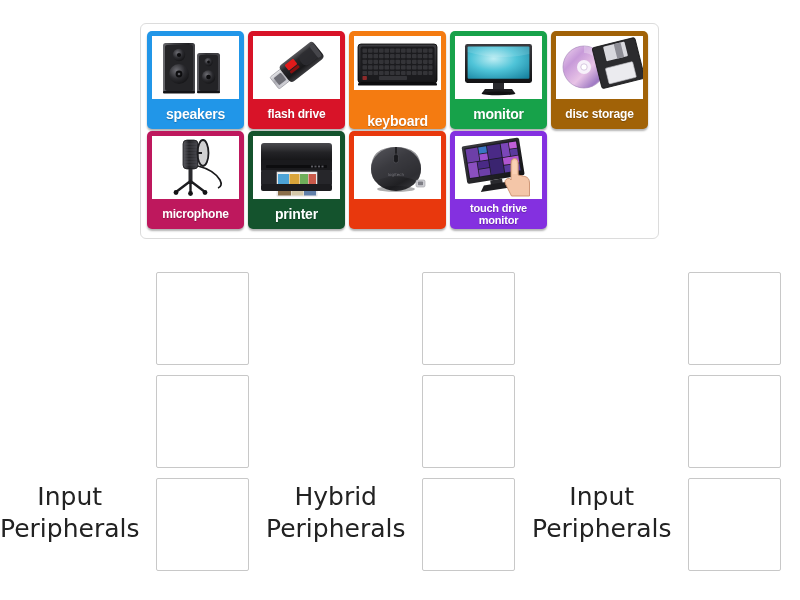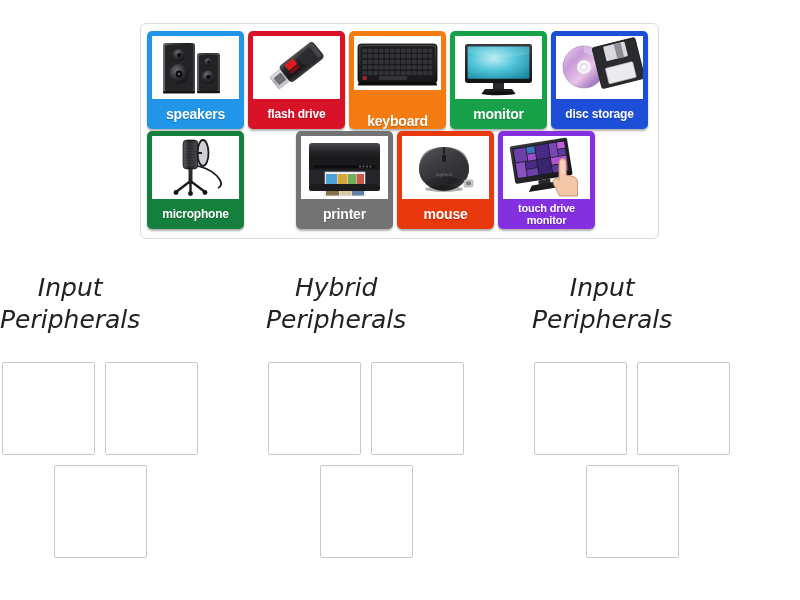--- a/index.html
+++ b/index.html
@@ -82,23 +82,21 @@
   #columns {
     position: absolute;
     left: 0;
     top: 272px;
     width: 800px;
     display: flex;
   }
   .column {
     width: 266px;
     display: flex;
-    flex-direction: column;
-    align-items: flex-start;
-    font-style: italic;
+    align-items: flex-end;
   }
   .column-title {
     font-size: 25px;
     color: #222222;
     text-align: center;
     line-height: 1.28;
     font-weight: normal;
     white-space: pre-line;
     margin: 0 0 26px 0;
     font-family: "DejaVu Sans", sans-serif;
@@ -250,21 +248,21 @@
       <rect x="10" y="8" width="67" height="39" rx="2.4" fill="url(#bez)"></rect>
       <rect x="12.6" y="10.4" width="61.8" height="32.4" rx="1" fill="url(#scr)"></rect>
       <path d="M12.6 10.4 L74.4 10.4 L74.4 18 Q43 25 12.6 16 Z" fill="#ffffff" opacity="0.13"></path>
       <rect x="38" y="47" width="11" height="7" fill="#2a2a2e"></rect>
       <path d="M27 57 L60 57 L57 53 L30 53 Z" fill="#1d1d20"></path>
       <ellipse cx="43.5" cy="57.4" rx="17" ry="1.8" fill="#101012"></ellipse>
     </svg>
           </div>
           <div class="tile-label" style="white-space: pre-line;">monitor</div>
         </div>
-        <div class="tile" style="background: #1d4ed8;">
+        <div class="tile" style="background: #a16207;">
           <div class="tile-img">
     <svg width="87" height="63" viewBox="0 0 87 63">
       <defs>
         <linearGradient id="cdg" x1="0" y1="0" x2="1" y2="1">
           <stop offset="0" stop-color="#f2d9ef"></stop>
                   <stop offset="0.3" stop-color="#c79ad9"></stop>
           <stop offset="0.58" stop-color="#e8c3e6"></stop>
                   <stop offset="0.82" stop-color="#9f7ac4"></stop>
           <stop offset="1" stop-color="#d8b7e6"></stop>
         </linearGradient>
@@ -282,21 +280,21 @@
         <rect x="22" y="1.5" width="7" height="15" rx="0.8" fill="#8e8e96"></rect>
         <rect x="8" y="23" width="28" height="16" rx="1" fill="#ebebef"></rect>
         <rect x="8" y="23" width="28" height="16" rx="1" fill="none" stroke="#c2c2c8" stroke-width="0.6"></rect>
       </g>
     </svg>
           </div>
           <div class="tile-label mid" style="white-space: pre-line;">disc storage</div>
         </div>
       </div>
     <div class="tile-row" id="tile-row-2">
-        <div class="tile" style="background: #15803d;">
+        <div class="tile" style="background: #be185d;">
           <div class="tile-img">
     <svg width="87" height="63" viewBox="0 0 87 63">
       <defs>
         <linearGradient id="micb" x1="0" y1="0" x2="1" y2="0">
           <stop offset="0" stop-color="#5d5d63"></stop>
                   <stop offset="0.4" stop-color="#232326"></stop>
           <stop offset="1" stop-color="#46464c"></stop>
         </linearGradient>
       </defs>
       <rect x="31" y="4" width="15" height="29" rx="4" fill="url(#micb)" stroke="#0d0d0f" stroke-width="0.7"></rect>
@@ -316,21 +314,21 @@
       <rect x="36.5" y="33" width="4" height="12" fill="#2a2a2e"></rect>
       <path d="M38.5 45 L24 56 M38.5 45 L53 56 M38.5 45 L38.5 57" stroke="#1d1d20" stroke-width="2.4" fill="none" stroke-linecap="round"></path>
       <circle cx="24" cy="56.5" r="2.4" fill="#141416"></circle>
       <circle cx="53" cy="56.5" r="2.4" fill="#141416"></circle>
       <circle cx="38.5" cy="57.5" r="2.4" fill="#141416"></circle>
       <path d="M46 30 Q62 34 68 44 Q71 50 66 52" stroke="#18181a" stroke-width="1.7" fill="none"></path>
     </svg>
           </div>
           <div class="tile-label mid" style="white-space: pre-line;">microphone</div>
         </div>
-        <div class="tile" style="background: #737373; margin-left: 48px;">
+        <div class="tile" style="background: #14532d;">
           <div class="tile-img">
     <svg width="87" height="63" viewBox="0 0 87 63">
       <defs>
         <linearGradient id="prTop" x1="0" y1="0" x2="0" y2="1">
           <stop offset="0" stop-color="#4a4a4f"></stop>
                   <stop offset="0.5" stop-color="#232326"></stop>
           <stop offset="1" stop-color="#141416"></stop>
         </linearGradient>
       </defs>
       <path d="M8 10 Q8 7 11 7 L76 7 Q79 7 79 10 L79 26 L8 26 Z" fill="url(#prTop)"></path>
@@ -374,21 +372,20 @@
       <line x1="42" y1="11" x2="42" y2="26" stroke="#101012" stroke-width="1.3"></line>
       <rect x="39.6" y="18" width="4.8" height="9" rx="2.4" fill="#1a1a1d" stroke="#55555b" stroke-width="0.6"></rect>
       <ellipse cx="42" cy="53" rx="19" ry="3" fill="#141416" opacity="0.35"></ellipse>
       <g transform="translate(62,44)">
         <rect x="0" y="0" width="9" height="7" rx="1.4" fill="#cfcfd4" stroke="#9a9aa0" stroke-width="0.6"></rect>
         <rect x="2" y="1.6" width="5" height="3.6" rx="0.6" fill="#7f7f86"></rect>
       </g>
       <text x="42" y="40" font-family="DejaVu Sans, sans-serif" font-size="4" fill="#76767c" text-anchor="middle">logitech</text>
     </svg>
           </div>
-          <div class="tile-label" style="white-space: pre-line;">mouse</div>
         </div>
         <div class="tile" style="background: rgb(132, 48, 224);">
           <div class="tile-img">
     <svg width="87" height="63" viewBox="0 0 87 63">
       <defs>
         <linearGradient id="tsBez" x1="0" y1="0" x2="1" y2="1">
           <stop offset="0" stop-color="#3c3c41"></stop>
                   <stop offset="1" stop-color="#121214"></stop>
         </linearGradient>
       </defs>

